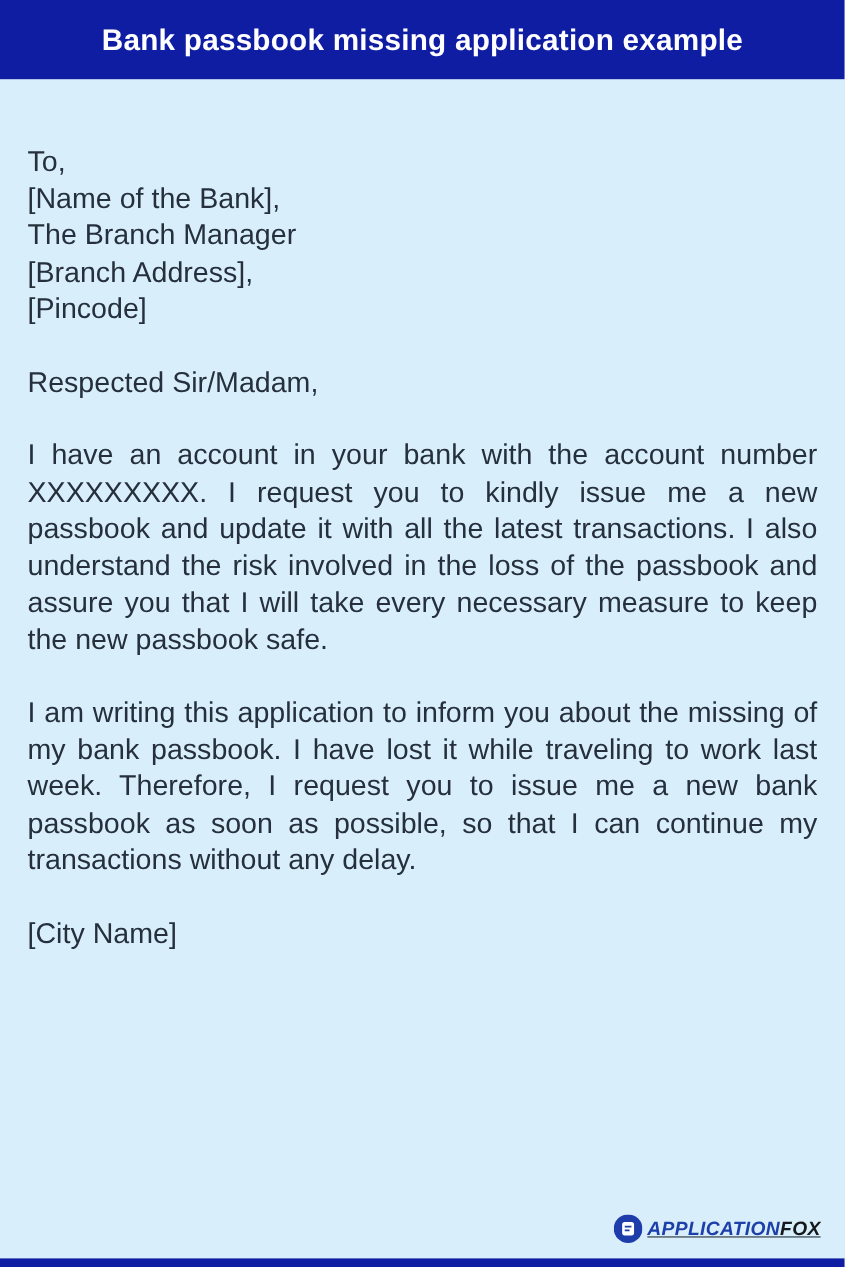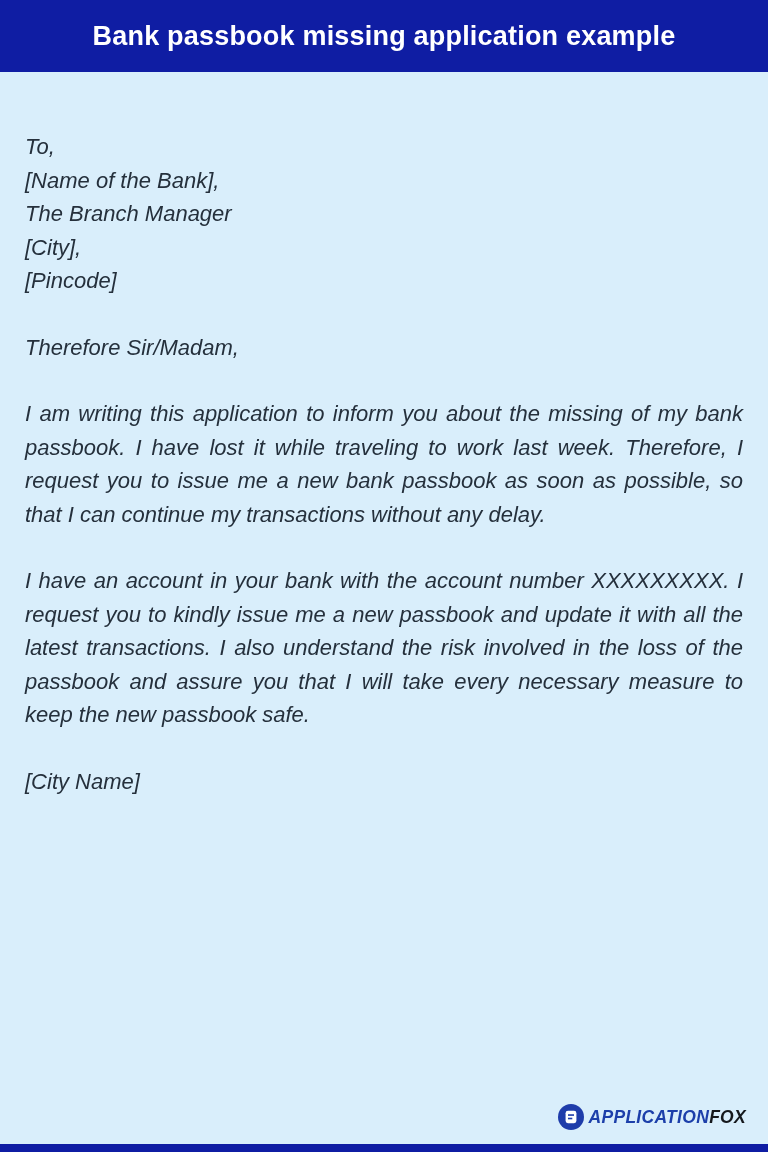--- a/index.html
+++ b/index.html
@@ -23,34 +23,34 @@
     justify-content: center;
   }
   .titlebar h1 {
     color: #ffffff;
     font-size: 27px;
     font-weight: 700;
     letter-spacing: 0.2px;
   }
   .letter {
     padding: 58px 25px 0 25px;
-    font-size: 22px;
+    font-size: 26px;
     line-height: 33.5px;
-    font-style: italic;
   }
   .letter p, .letter .addr, .letter .closing { margin: 0; }
   .subject, .salutation, .para, .closing { margin-top: 33px !important; }
   .para { text-align: justify; }
   .brand {
     position: absolute;
     right: 22px;
     bottom: 22px;
     display: flex;
     align-items: center;
     gap: 5px;
+    text-decoration: underline;
   }
   .brand-icon { display: flex; width: 26px; height: 26px; }
   .brand-text {
     font-style: italic;
     font-weight: 700;
     font-size: 17.5px;
     letter-spacing: 0.3px;
   }
   .b1 { color: #1c3faa; }
   .b2 { color: #15181c; }
@@ -70,29 +70,29 @@
 
   <header class="titlebar">
     <h1>Bank passbook missing application example</h1>
   </header>
 
   <main class="letter">
     <div class="addr">
       <div>To,</div>
       <div>[Name of the Bank],</div>
       <div>The Branch Manager</div>
-      <div>[City],</div>
+      <div>[Branch Address],</div>
       <div>[Pincode]</div>
     </div>
 
 
-    <p class="salutation">Therefore Sir/Madam,</p>
+    <p class="salutation">Respected Sir/Madam,</p>
 
+    <p class="para">I have an account in your bank with the account number XXXXXXXXX. I request you to kindly issue me a new passbook and update it with all the latest transactions. I also understand the risk involved in the loss of the passbook and assure you that I will take every necessary measure to keep the new passbook safe.</p>
     <p class="para">I am writing this application to inform you about the missing of my bank passbook. I have lost it while traveling to work last week. Therefore, I request you to issue me a new bank passbook as soon as possible, so that I can continue my transactions without any delay.</p>
-    <p class="para">I have an account in your bank with the account number XXXXXXXXX. I request you to kindly issue me a new passbook and update it with all the latest transactions. I also understand the risk involved in the loss of the passbook and assure you that I will take every necessary measure to keep the new passbook safe.</p>
 
     <div class="closing">
       <div>[City Name]</div>
     </div>
   </main>
 
   <div class="brand">
     <span class="brand-icon">
       <svg width="26" height="26" viewBox="0 0 24 24" aria-hidden="true">
         <circle cx="12" cy="12" r="12" fill="#1e3caa"></circle>

